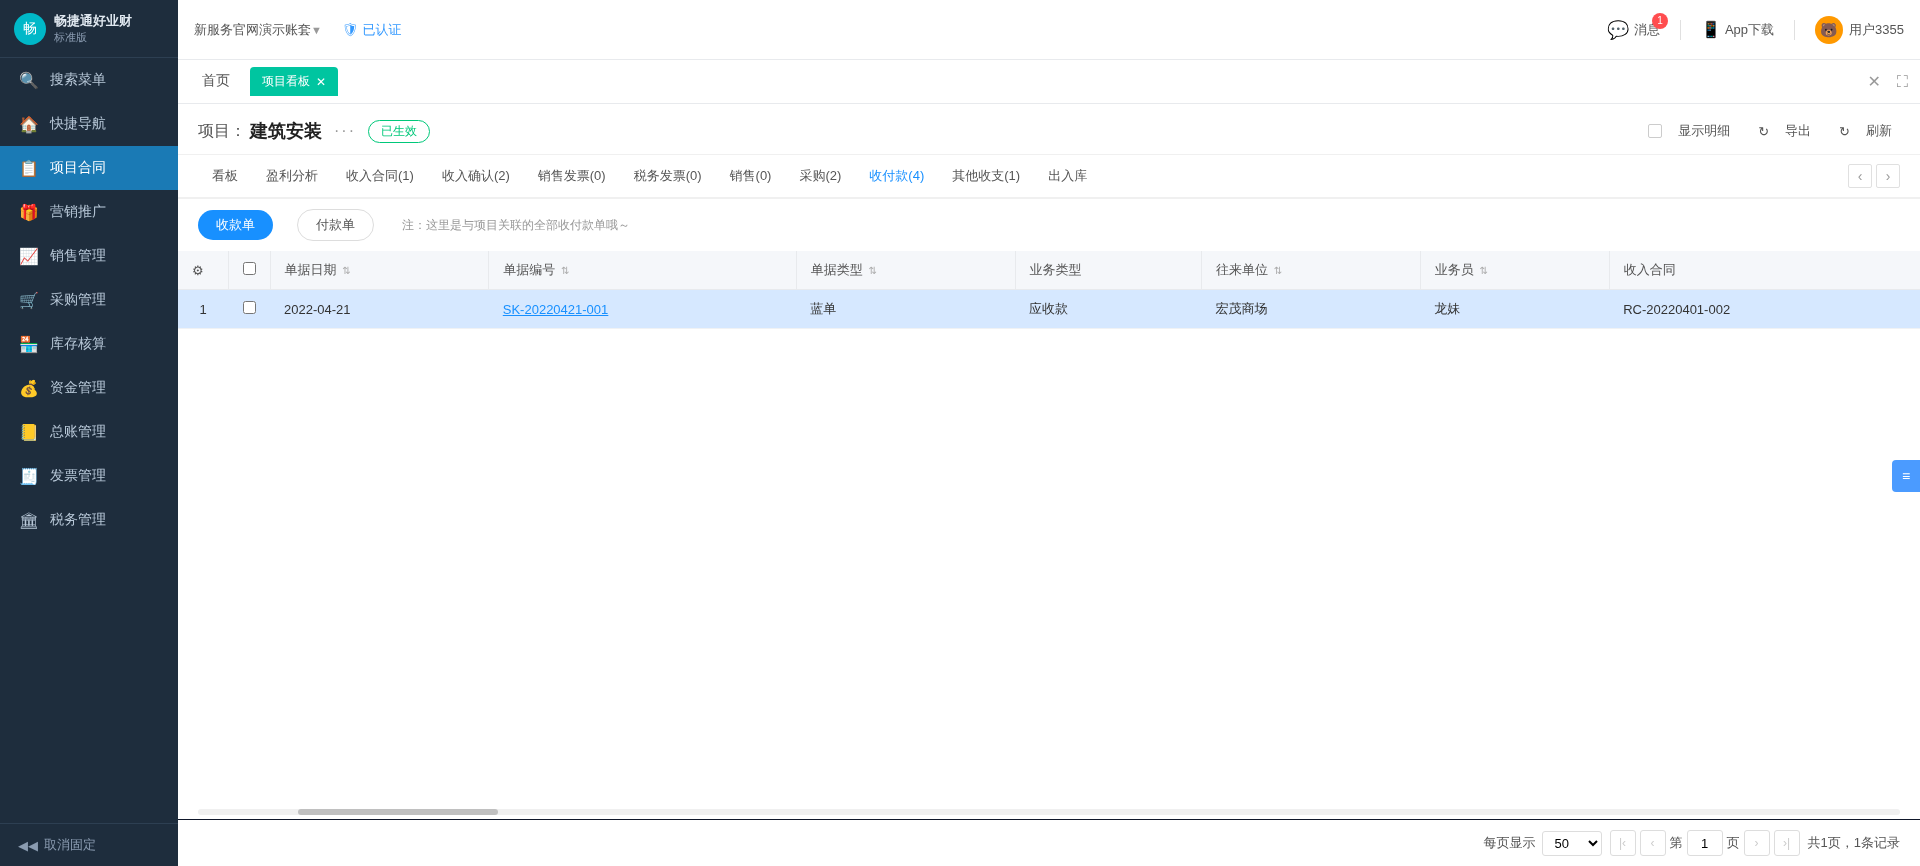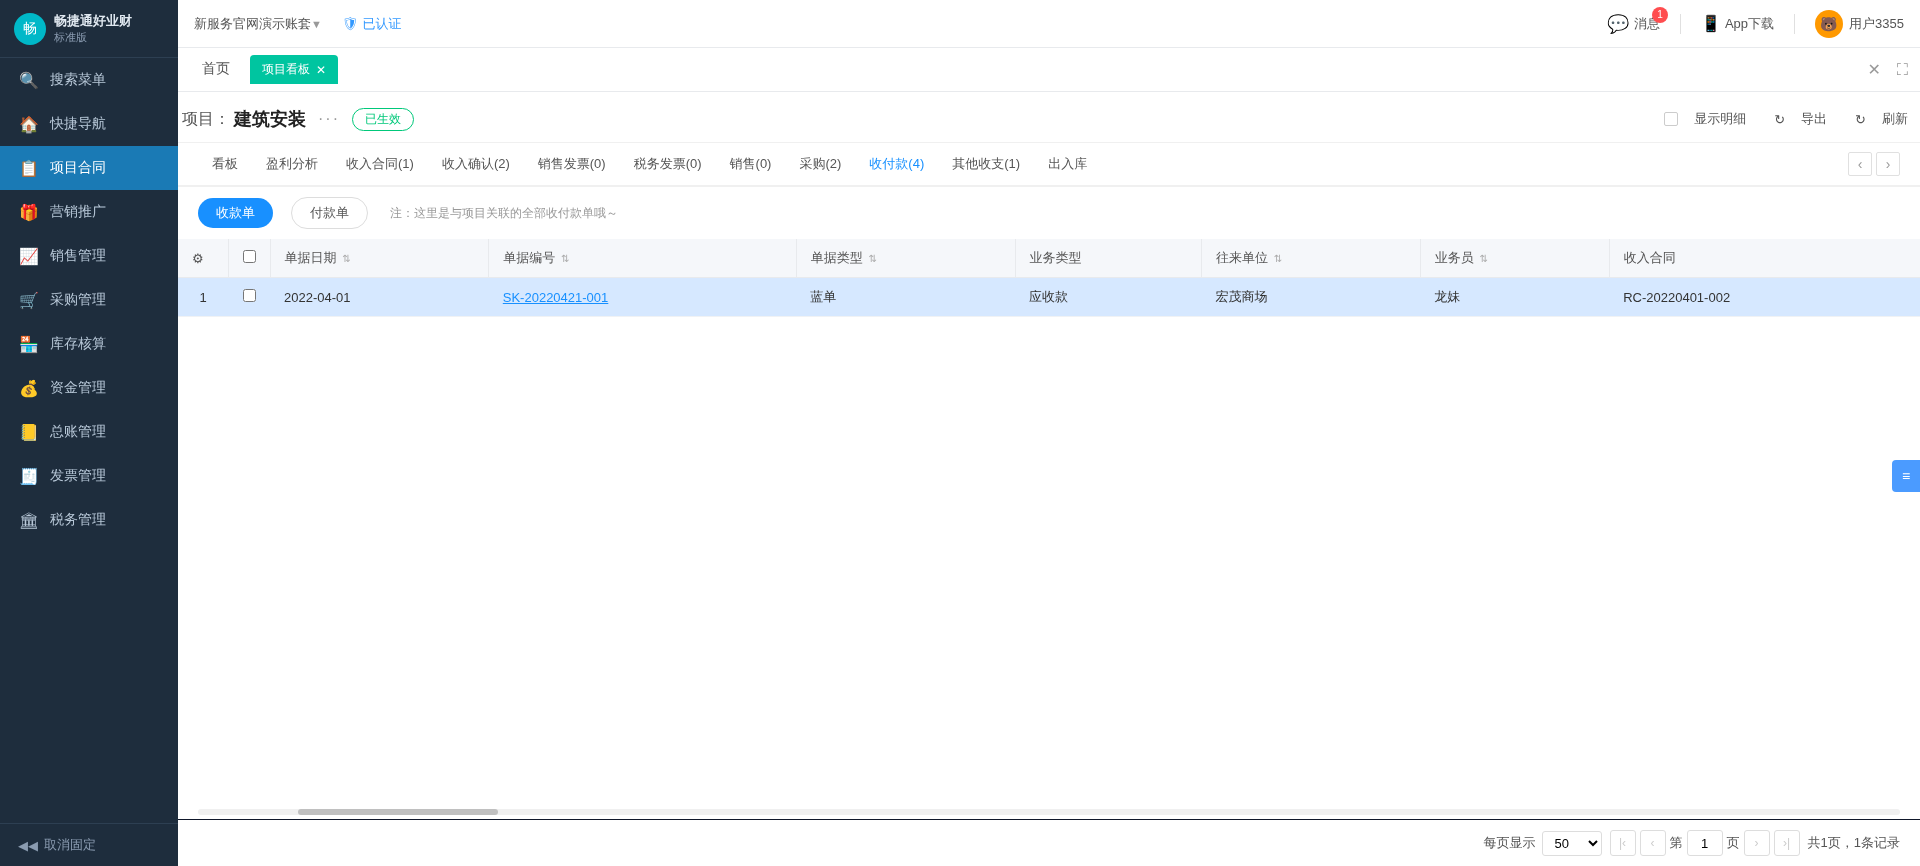--- a/index.html
+++ b/index.html
@@ -76,21 +76,21 @@
       flex: 1;
       display: flex;
       flex-direction: column;
       height: 100%;
       overflow: hidden;
     }
 
     
     .topbar {
       background: white;
-      height: 48px;
+      height: 60px;
       display: flex;
       align-items: center;
       padding: 8px 16px;
       border-bottom: 1px solid #e8eaed;
       flex-shrink: 0;
     }
     .topbar-project {
       display: flex;
       align-items: center;
       flex: 1;
@@ -219,21 +219,21 @@
       background: white;
       overflow: hidden;
       display: flex;
       flex-direction: column;
     }
 
     
     .project-header {
       display: flex;
       align-items: center;
-      padding: 14px 4px 10px;
+      padding: 14px 20px 10px;
       border-bottom: 1px solid #f0f0f0;
       flex-shrink: 0;
     }
     .project-title {
       font-size: 18px;
       font-weight: bold;
       color: #222;
       margin-right: 12px;
     }
     .project-more {
@@ -315,21 +315,21 @@
       border: 1px solid #e0e0e0;
       border-radius: 2px;
       background: white;
     }
 
     
     .action-row {
       display: flex;
       align-items: center;
       padding: 10px 20px;
-      gap: 18px;
+      gap: 24px;
       flex-shrink: 0;
     }
     .btn-primary {
       background: #1890ff;
       color: white;
       border: none;
       border-radius: 16px;
       padding: 6px 18px;
       cursor: pointer;
       font-size: 13px;
@@ -674,21 +674,21 @@
               <span>业务员</span>
               <span class="sort-icon">⇅</span>
             </th>
             <th>收入合同</th>
           </tr>
         </thead>
         <tbody id="table-body">
         <tr class="selected">
       <td class="col-index">1</td>
       <td class="col-check"><input type="checkbox" style=""></td>
-      <td>2022-04-01</td>
+      <td>2022-04-21</td>
       <td><span class="table-link">SK-20220421-001</span></td>
       <td>蓝单</td>
       <td>应收款</td>
       <td>宏茂商场</td>
       <td>龙妹</td>
       <td>RC-20220401-002</td>
     </tr>
           </tbody>
       </table>
       <div class="floating-btn" style="position:fixed;right:0;top:55%;z-index:100;">

